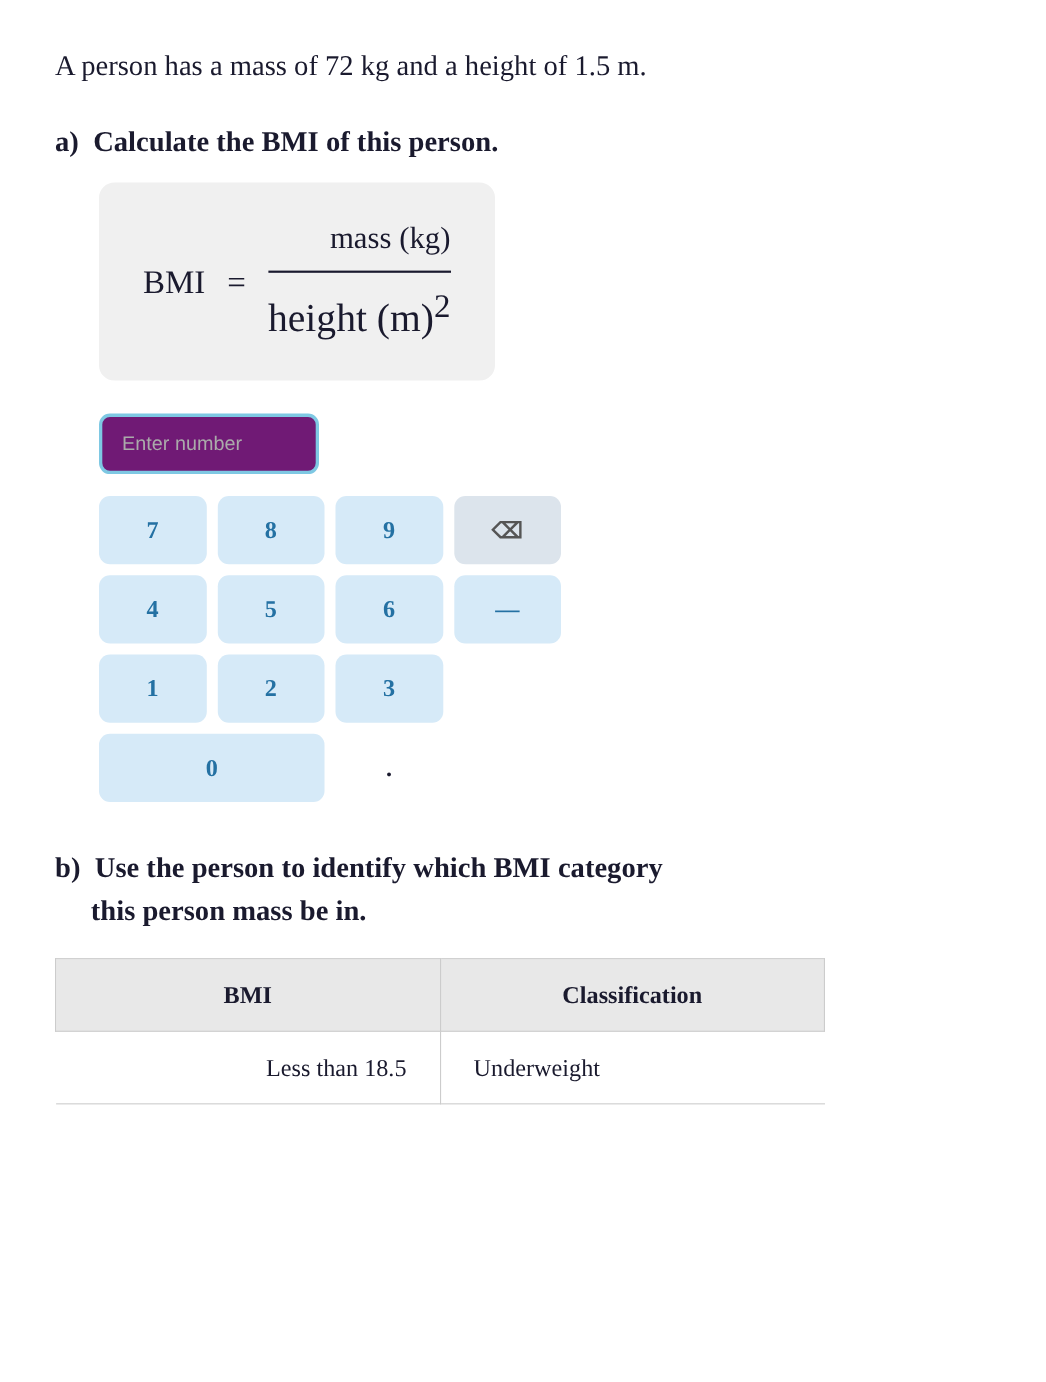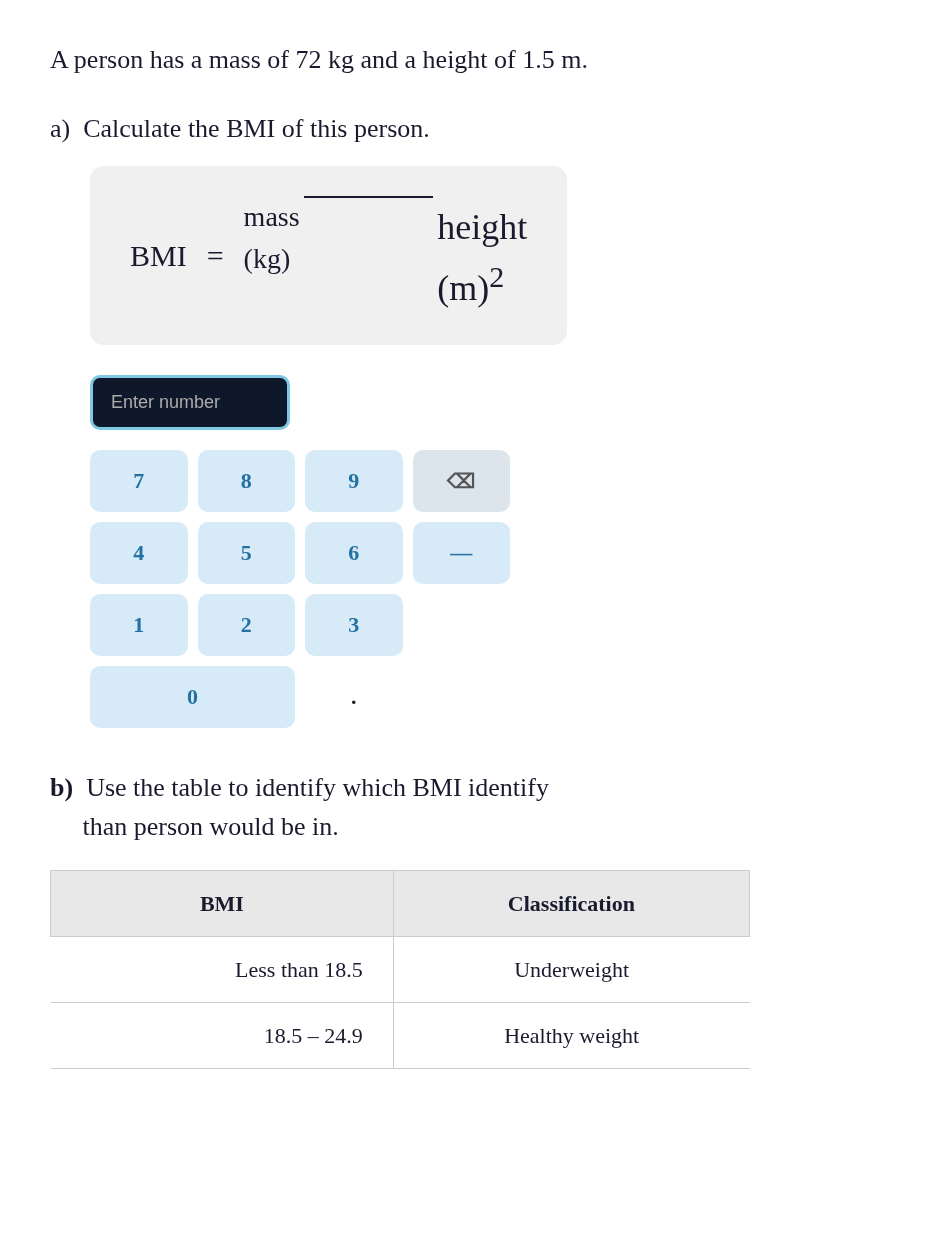--- a/index.html
+++ b/index.html
@@ -20,21 +20,21 @@
     }
 
     .intro-text {
       font-size: 26px;
       margin-bottom: 30px;
       color: #1a1a2e;
       font-family: Liberation Serif, serif;
     }
 
     .part-label {
-      font-weight: normal;
+      font-weight: bold;
       font-size: 26px;
       margin-bottom: 18px;
       color: #1a1a2e;
     }
 
     .formula-box {
       background-color: #f0f0f0;
       border-radius: 14px;
       padding: 30px 40px;
       display: inline-block;
@@ -45,22 +45,22 @@
     .formula-content {
       display: flex;
       align-items: center;
       gap: 20px;
       font-size: 30px;
       color: #1a1a2e;
     }
 
     .fraction {
       display: inline-flex;
-      flex-direction: row;
-      align-items: flex-start;
+      flex-direction: column;
+      align-items: flex-end;
       gap: 4px;
     }
 
     .fraction-numerator {
       font-size: 28px;
       padding-bottom: 4px;
     }
 
     .fraction-bar {
       width: 100%;
@@ -87,21 +87,21 @@
     }
 
     .number-input {
       border: 3px solid #7ec8e3;
       border-radius: 10px;
       padding: 14px 18px;
       font-size: 18px;
       color: #999;
       width: 200px;
       outline: none;
-      background: #0f172a;
+      background: #701a75;
       margin-bottom: 20px;
       display: block;
     }
 
     .number-input::placeholder {
       color: #aaa;
     }
 
     .keypad {
       display: grid;
@@ -165,21 +165,20 @@
       padding: 16px 30px;
       text-align: center;
       font-size: 22px;
       font-weight: bold;
       color: #1a1a2e;
       border: 1px solid #ccc;
     }
 
     .bmi-table td {
       padding: 16px 30px;
-      text-align: center;
       font-size: 22px;
       color: #1a1a2e;
       border: 1px solid #ccc;
       border-left: none;
       border-right: none;
     }
 
     .bmi-table tr td:first-child {
       text-align: right;
       border-right: 1px solid #ccc;
@@ -245,35 +244,31 @@
 
       <button class="keypad-btn wide">0</button>
       <button class="keypad-btn decimal-btn">.</button>
       <div></div>
     </div>
   </div>
 </div>
 
 <div class="part-b-section">
   <p class="part-label part-b-text">
-    <strong>b)</strong>&nbsp;&nbsp;<span>Use the table to identify which BMI identify</span><br>
-    &nbsp;&nbsp;&nbsp;&nbsp;&nbsp;<span>than person would be in.</span>
+    <strong>b)</strong>&nbsp;&nbsp;<span>Use the person to identify which BMI category</span><br>
+    &nbsp;&nbsp;&nbsp;&nbsp;&nbsp;<span>this person mass be in.</span>
   </p>
 
   <table class="bmi-table">
     <thead>
       <tr>
         <th>BMI</th>
         <th>Classification</th>
       </tr>
     </thead>
     <tbody>
       <tr>
         <td>Less than 18.5</td>
         <td>Underweight</td>
       </tr>
-      <tr>
-        <td>18.5 – 24.9</td>
-        <td>Healthy weight</td>
-      </tr>
     </tbody>
   </table>
 </div>
 
 </body></html>

